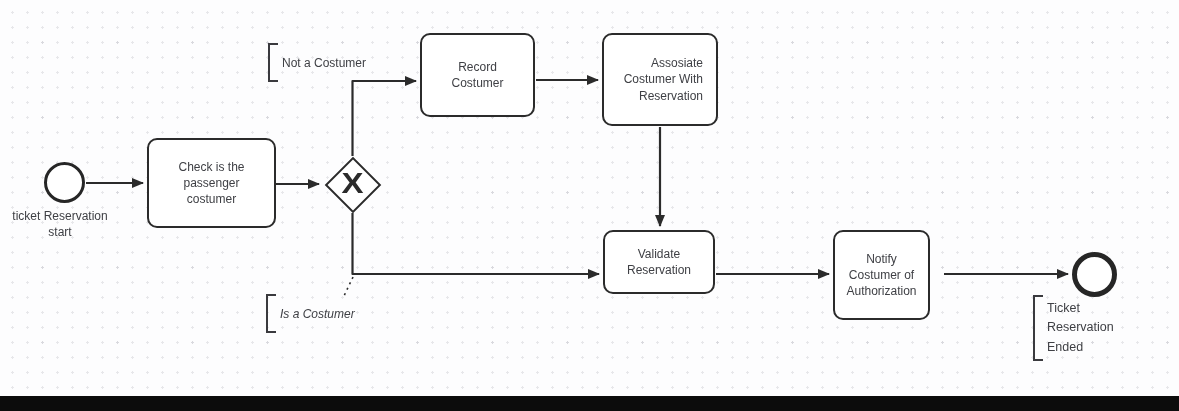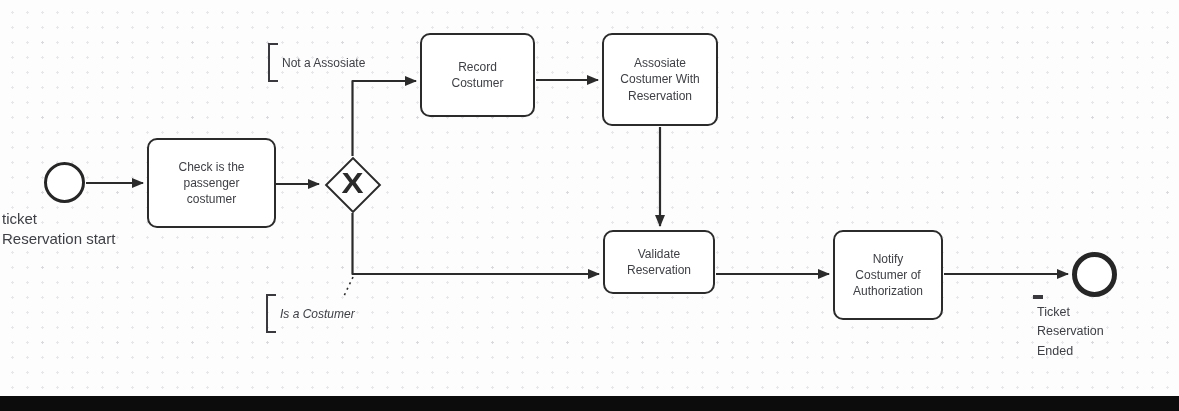--- a/index.html
+++ b/index.html
@@ -47,21 +47,21 @@
     transform: rotate(45deg);
   }
   .gateway .symbol {
     position: absolute; left: 0; top: 0; right: 0; bottom: 4px;
     display: flex; align-items: center; justify-content: center;
     font-size: 30px; font-weight: 700; color: #2b2b2b;
     transform: scaleX(1.1);
   }
   .free-label {
     position: absolute;
-    font-size: 15px; color: #3f4045; text-align: left; line-height: 1.3;
+    font-size: 12px; color: #3f4045; text-align: center; line-height: 1.3;
   }
   .edge-label {
     position: absolute;
     display: flex; align-items: stretch;
     font-size: 12px; color: #3f4045; white-space: nowrap;
   }
   .bracket {
     box-sizing: border-box;
     width: 10px;
     border-left: 2px solid #3a3a3e;
@@ -103,46 +103,46 @@
   <div class="free-label" style="left:2px; top:209px; width:116px;">ticket Reservation start</div>
 
   <div class="node" style="left:147px; top:138px; width:129px; height:90px;">
     <span>Check is the passenger costumer</span>
   </div>
 
   <div class="node" style="left:420px; top:33px; width:115px; height:84px;">
     <span>Record Costumer</span>
   </div>
 
-  <div class="node" style="left:602px; top:33px; width:116px; height:93px;">
+  <div class="node" style="left:602px; top:33px; width:116px; height:93px;text-align:right;">
     <span>Assosiate Costumer With Reservation</span>
   </div>
 
   <div class="node" style="left:603px; top:230px; width:112px; height:64px;">
     <span>Validate Reservation</span>
   </div>
 
-  <div class="node" style="left:833px; top:230px; width:110px; height:90px;">
+  <div class="node" style="left:833px; top:230px; width:97px; height:90px;">
     <span>Notify Costumer of Authorization</span>
   </div>
 
   <div class="gateway" style="left:323px; top:157px; width:59px; height:55px;">
     <div class="diamond" style="left:9.5px; top:7.5px; width:40px; height:40px;"></div>
     <div class="symbol">X</div>
   </div>
 
   <div class="event end" style="left:1072px; top:252px; width:45px; height:45px;"></div>
-  <div class="edge-label multiline" style="left:1033px; top:295px; height:66px;flex-direction:column;">
+  <div class="edge-label multiline" style="left:1033px; top:295px; height:66px;">
     <span class="bracket"></span>
     <span class="txt" style="width:84px;">Ticket Reservation Ended</span>
   </div>
 
   <div class="edge-label" style="left:268px; top:43px; height:39px;">
     <span class="bracket"></span>
-    <span class="txt">Not a Assosiate</span>
+    <span class="txt">Not a Costumer</span>
   </div>
 
   <div class="edge-label" style="left:266px; top:294px; height:39px;font-style:italic;">
     <span class="bracket"></span>
     <span class="txt">Is a Costumer</span>
   </div>
 
   <div class="bottom-bar"></div>
 
 </div>

